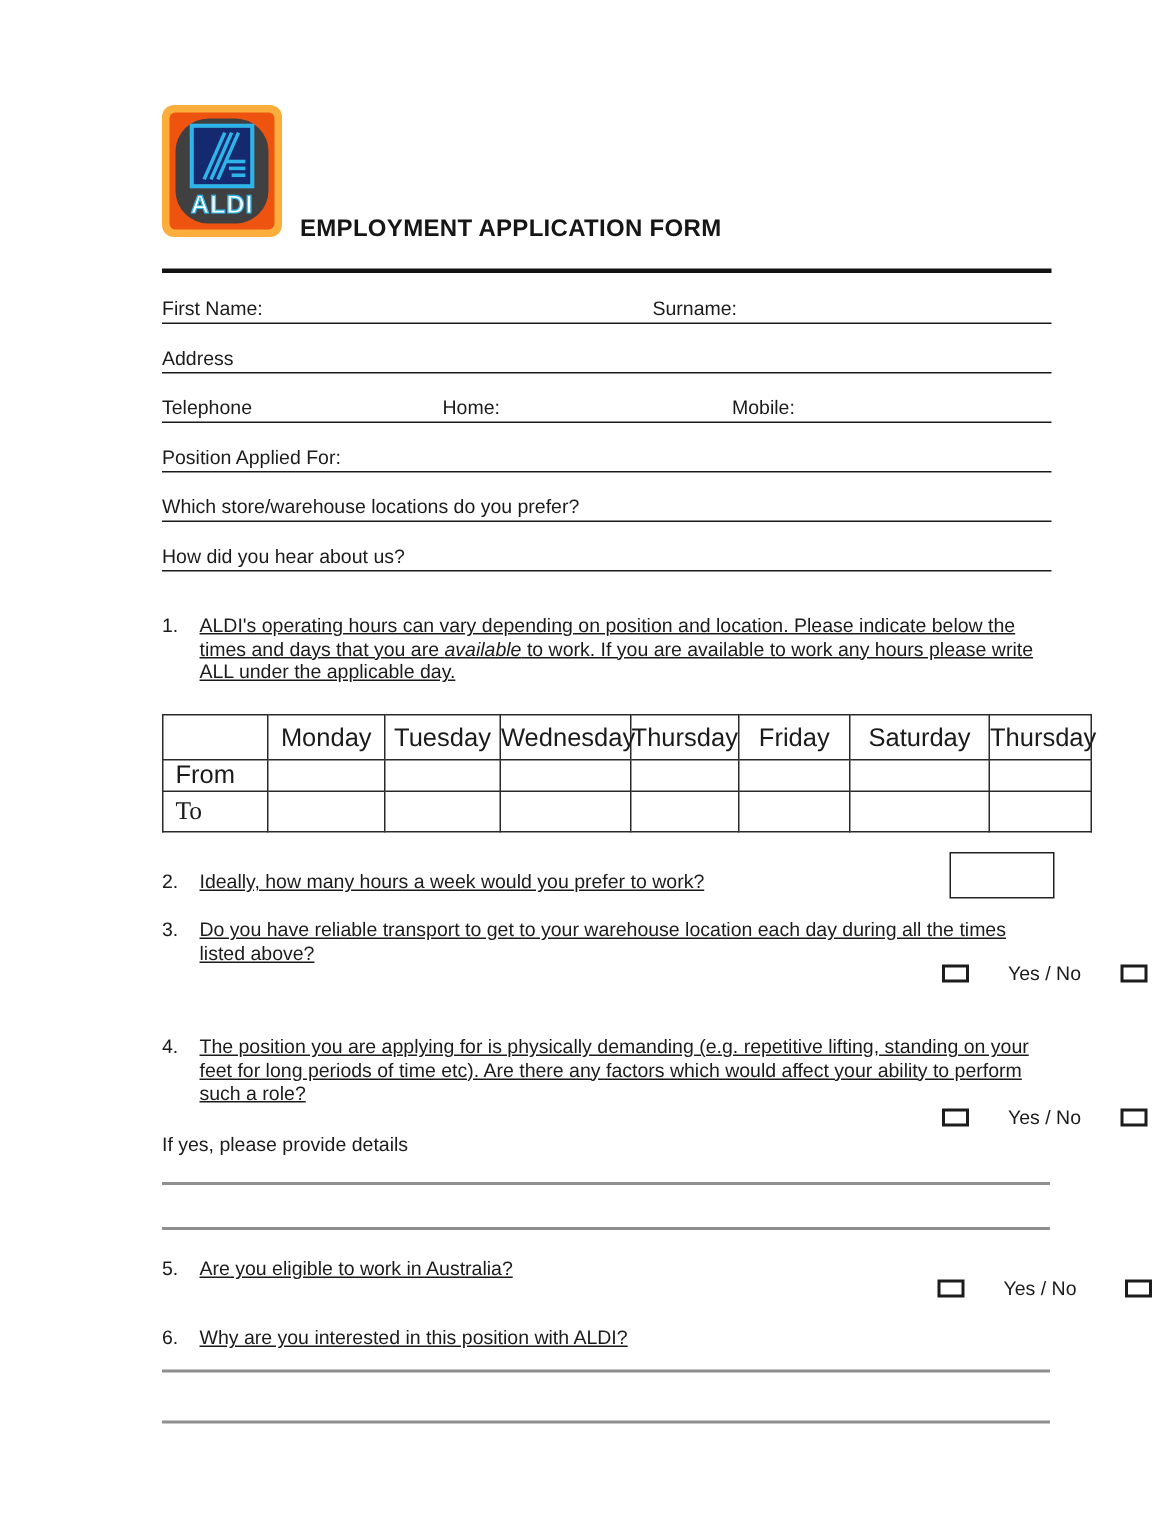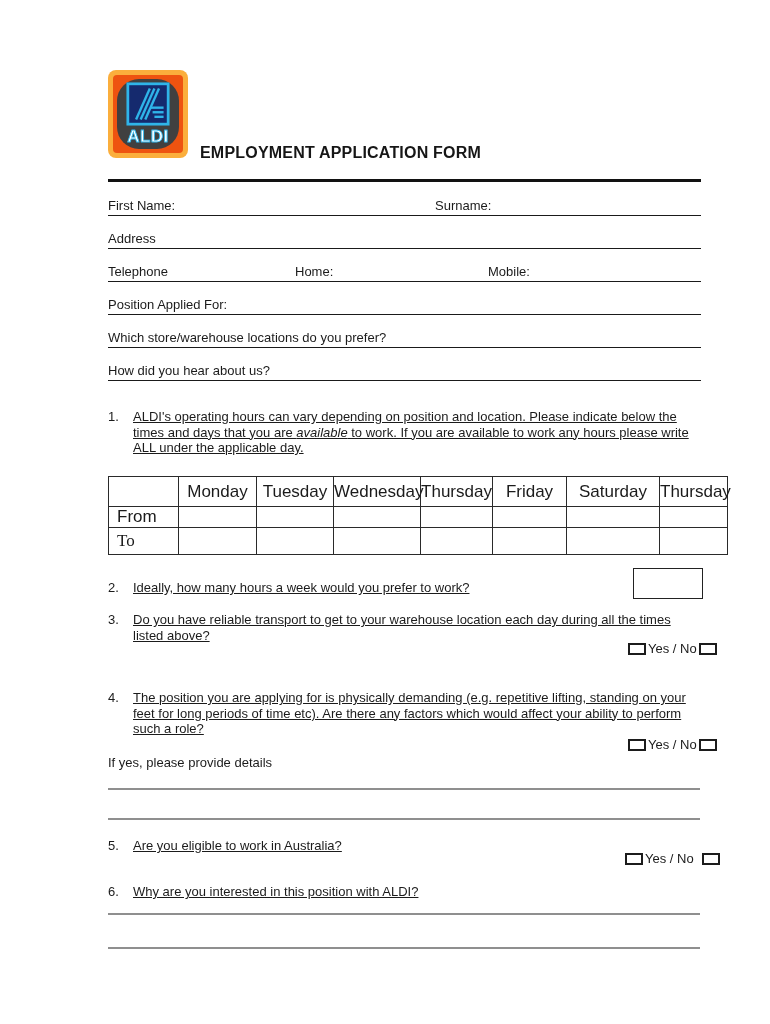--- a/index.html
+++ b/index.html
@@ -100,20 +100,21 @@
   
   .answer-box {
     position: absolute; left: 633px; top: 568px;
     width: 70px; height: 31px;
     border: 1.6px solid #222; background: #fff;
   }
   .yesno {
     position: absolute;
     display: flex; align-items: center;
     font-size: 13px;
+    gap: 24px;
   }
   .chk {
     width: 18px; height: 12px;
     border: 2px solid #1c1c1c; background: #fff;
   }
   .yesno .yn-lbl { margin: 0 2px; white-space: nowrap; }
   .gap6 { margin-left: 6px; }
 
   
   .gray-line {

